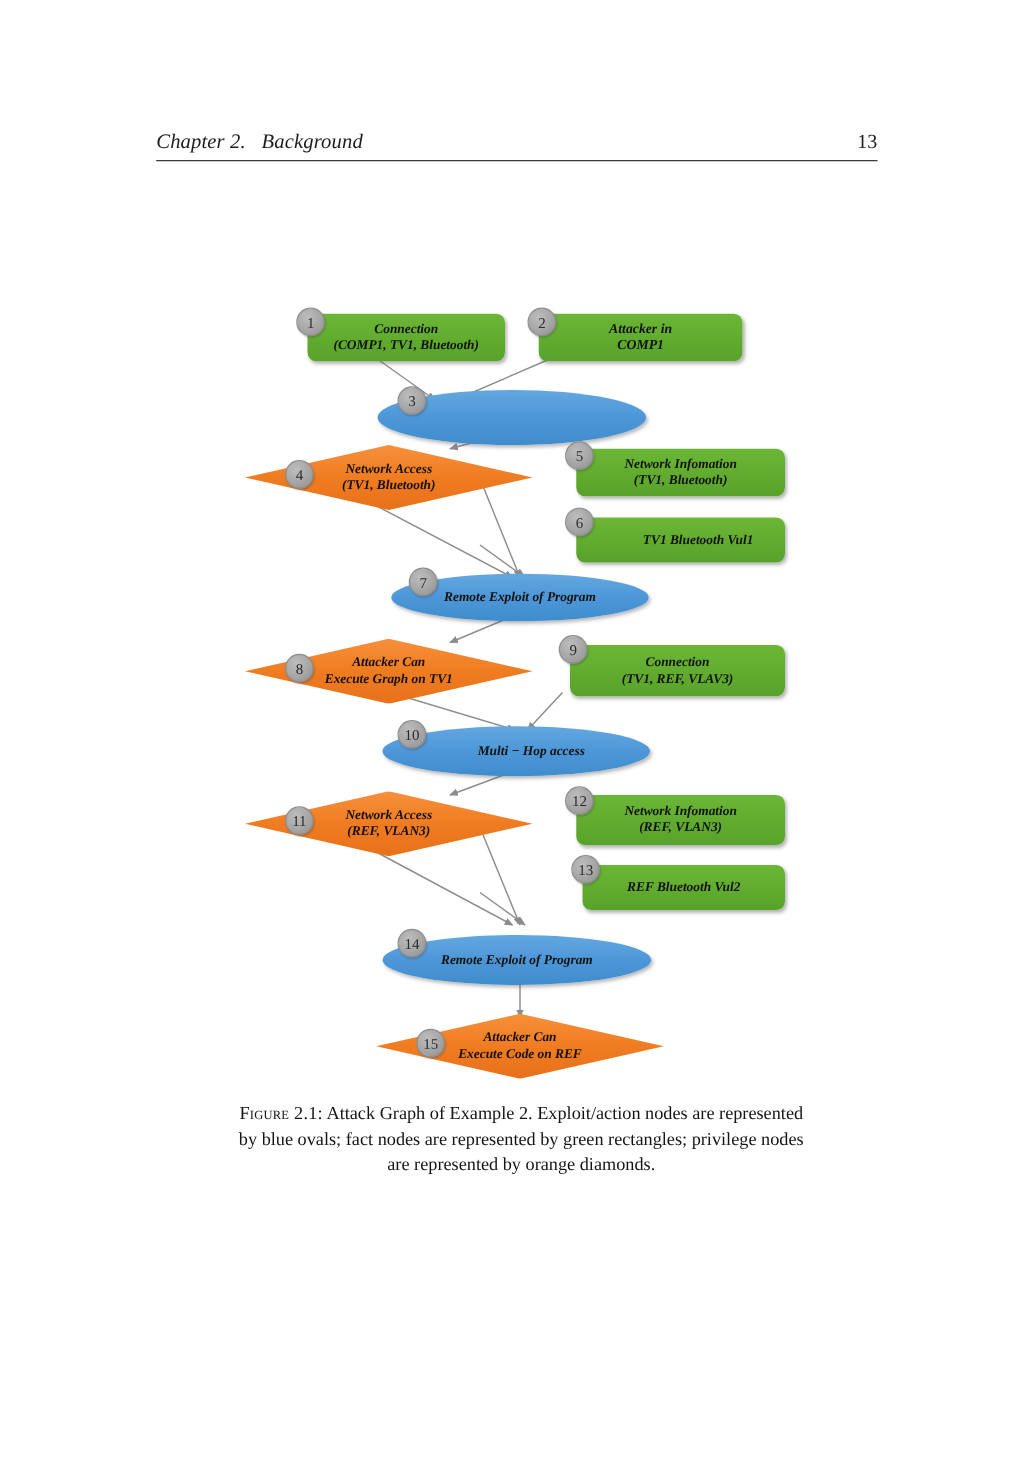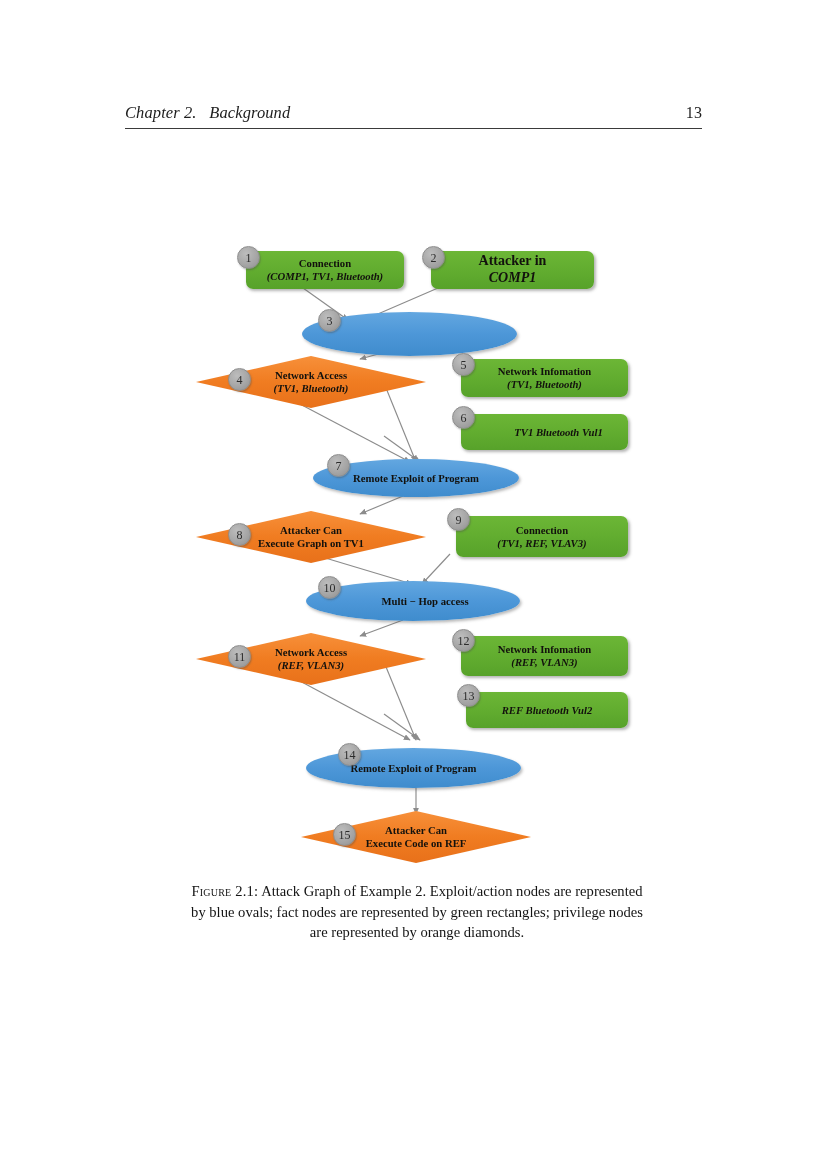--- a/index.html
+++ b/index.html
@@ -74,21 +74,21 @@
     position: relative;
     z-index: 3;
     text-align: center;
     font-family: "Liberation Serif", serif;
     font-weight: bold;
     color: #12110d;
     line-height: 1.18;
     width: 100%;
     pointer-events: none;
   }
-  .node .lab-line { display: block; white-space: nowrap; }
+  .node .lab-line { display: block; white-space: nowrap; font-style: italic; }
   .node .lab-line.it { font-style: italic; }
 
   
   .node-rect .shape {
     position: absolute;
     left: 0; top: 0;
     width: 100%; height: 100%;
     border-radius: 7px;
     background: linear-gradient(180deg, #6cb636 0%, #63ae30 45%, #57a22a 100%);
     box-shadow: 1.5px 2px 3px rgba(90,90,90,.45);
@@ -220,21 +220,21 @@
       <div class="shape"></div>
       <div class="node-label" style="font-size:10.7px;">
         <span class="lab-line">Connection</span>
         <span class="lab-line it">(COMP1, TV1, Bluetooth)</span>
       </div>
       <div class="node-badge" style="left:-9px; top:-5px;">1</div>
     </div>
 
     <div class="node node-rect" style="left:243px; top:23px; width:163px; height:38px;">
       <div class="shape"></div>
-      <div class="node-label" style="font-size:14px;">
+      <div class="node-label" style="font-size:11px;">
         <span class="lab-line">Attacker in</span>
         <span class="lab-line it">COMP1</span>
       </div>
       <div class="node-badge" style="left:-9px; top:-5px;">2</div>
     </div>
 
     <div class="node node-ellipse" style="left:114px; top:84px; width:215px; height:44px;">
       <div class="shape"></div>
       <div class="node-badge" style="left:16px; top:-3px;">3</div>
     </div>
@@ -323,21 +323,21 @@
         <span class="lab-line it">REF Bluetooth Vul2</span>
       </div>
       <div class="node-badge" style="left:-9px; top:-8px;">13</div>
     </div>
 
     <div class="node node-ellipse" style="left:118px; top:520px; width:215px; height:40px;">
       <div class="shape"></div>
       <div class="node-label" style="font-size:10.7px;">
         <span class="lab-line">Remote Exploit of Program</span>
       </div>
-      <div class="node-badge" style="left:12px; top:-5px;margin-left:20px;">14</div>
+      <div class="node-badge" style="left:12px; top:-5px;">14</div>
     </div>
 
     <div class="node node-diamond" style="left:113px; top:583px; width:230px; height:52px;">
       <div class="shape"></div>
       <div class="node-label" style="font-size:10.7px;">
         <span class="lab-line">Attacker Can</span>
         <span class="lab-line">Execute Code on REF</span>
       </div>
       <div class="node-badge" style="left:32px; top:12px;">15</div>
     </div>

